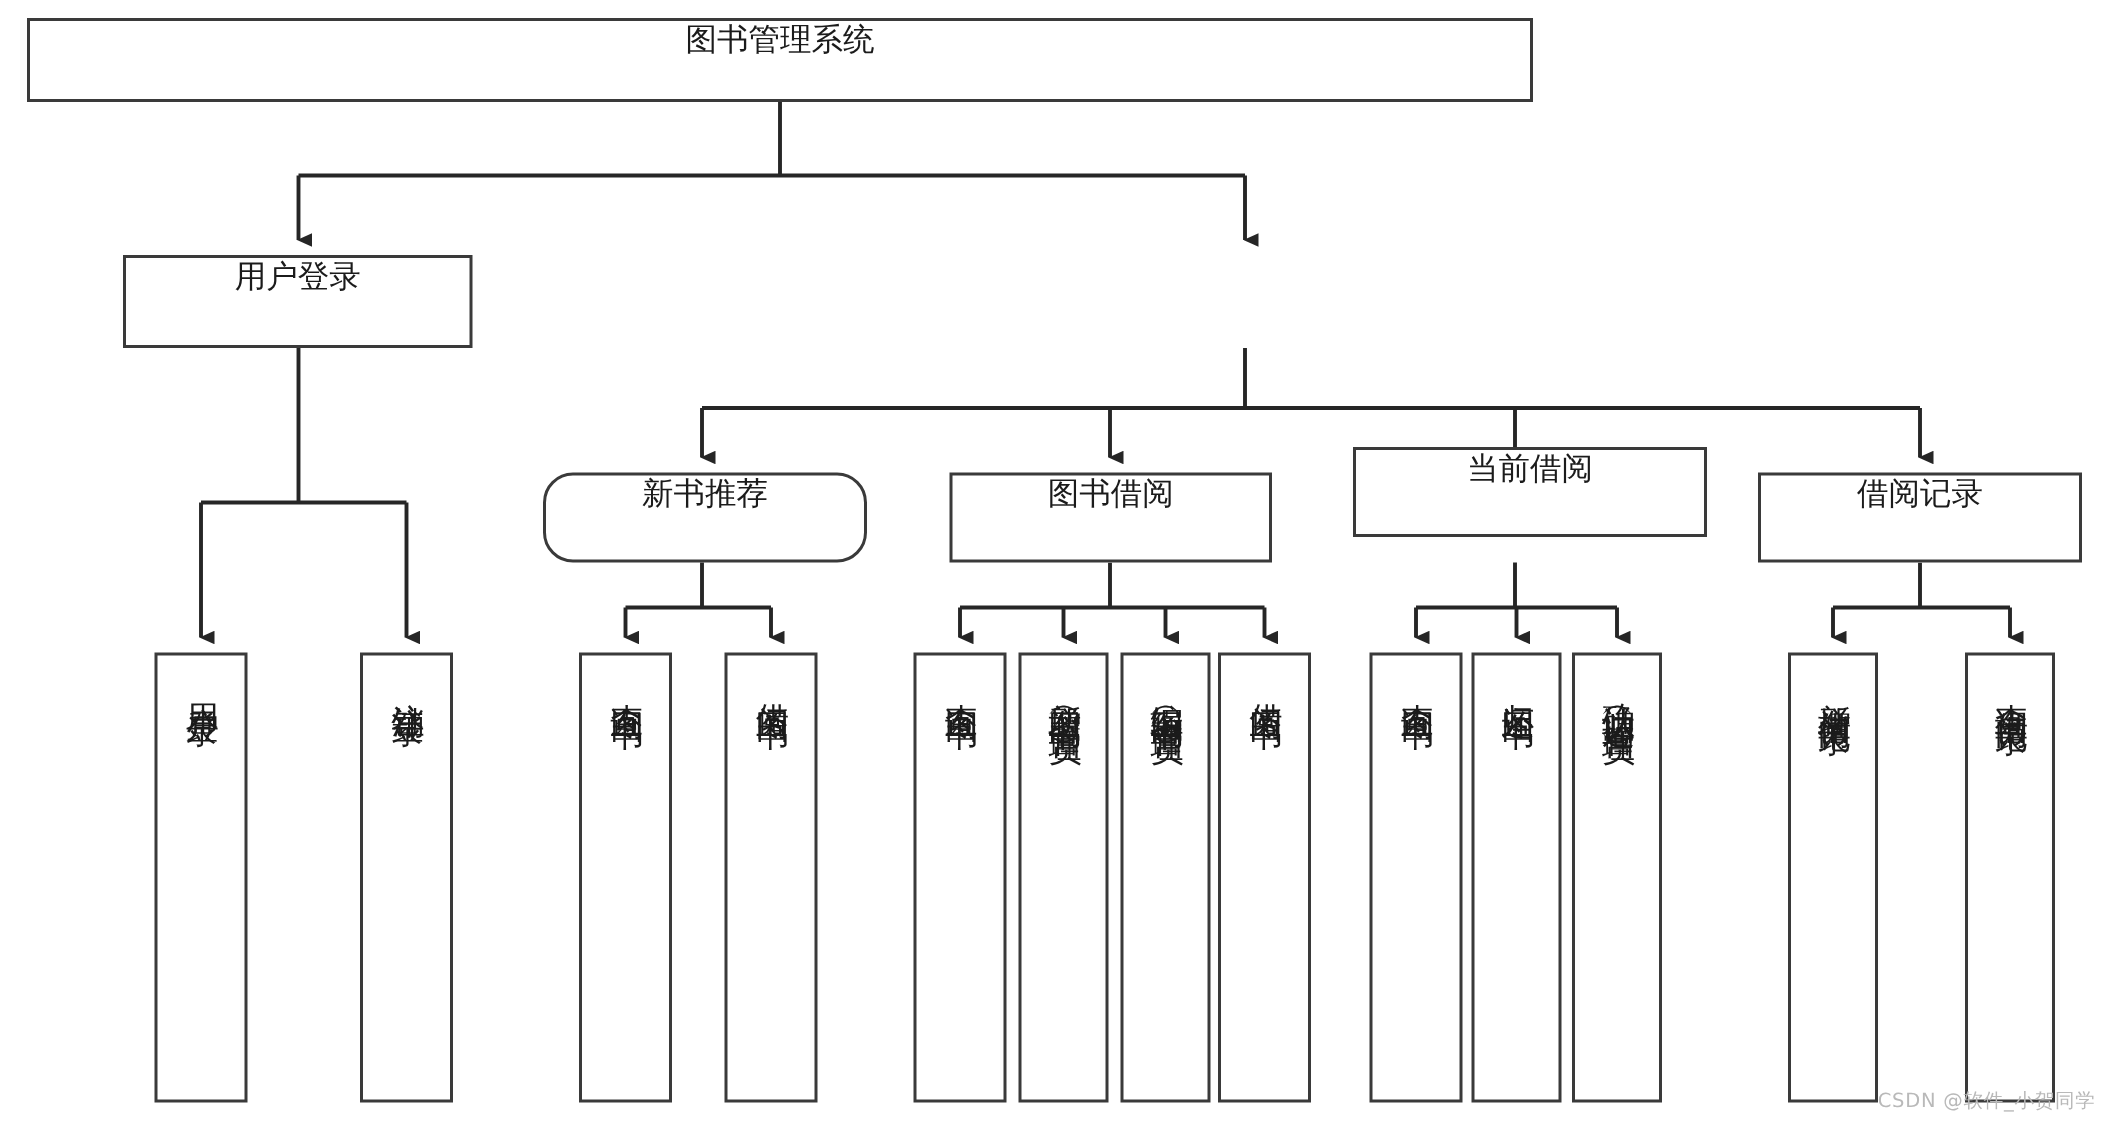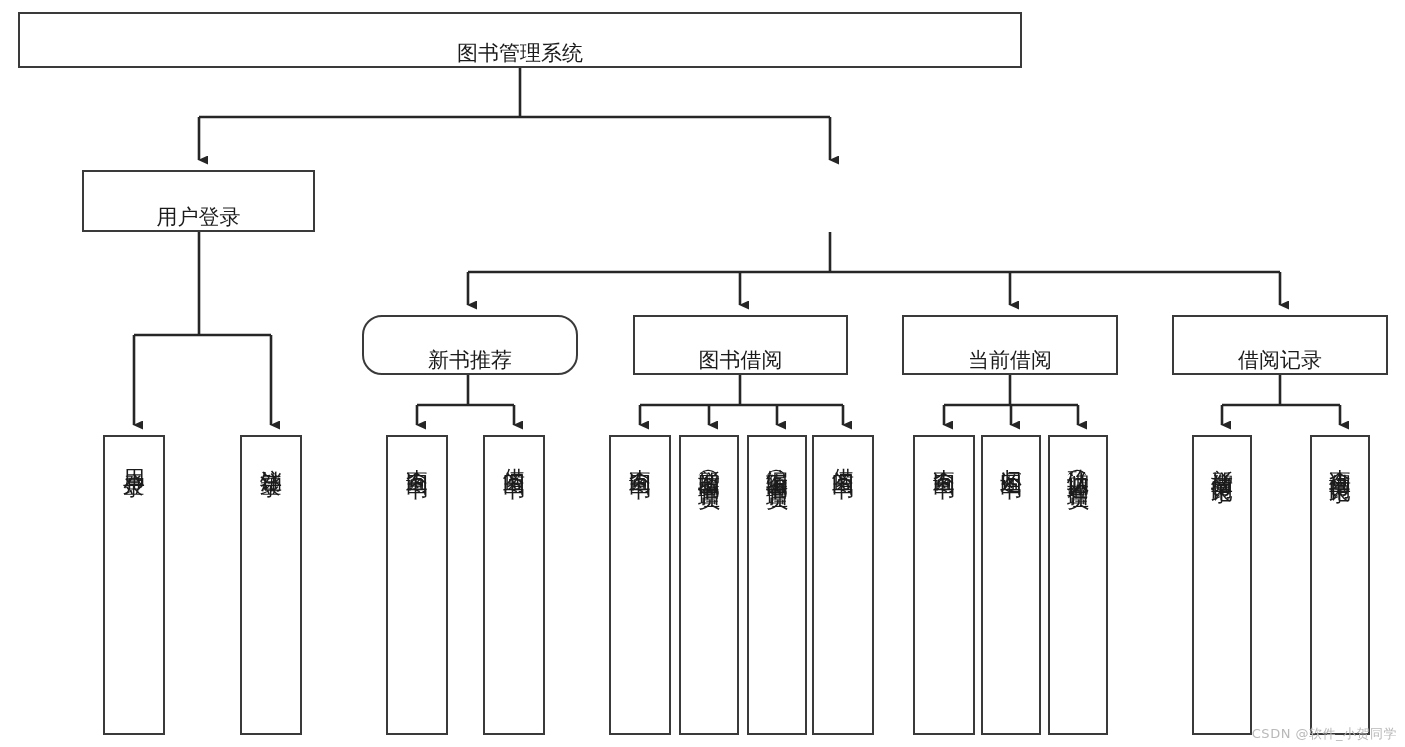--- a/index.html
+++ b/index.html
@@ -25,21 +25,21 @@
     width: 1405px;
     height: 747px;
     pointer-events: none;
   }
   .node {
     position: absolute;
     box-sizing: border-box;
     background: #ffffff;
     border: 2px solid #3a3a3a;
     display: flex;
-    align-items: flex-end;
+    align-items: flex-start;
     justify-content: center;
     color: #1b1b1b;
   }
   .node-label {
     display: block;
     text-align: center;
     line-height: 1.18;
     white-space: nowrap;
   }
   .node.horizontal .node-label {
@@ -129,21 +129,21 @@
   <div class="node horizontal" style="left:82px; top:170px; width:233px; height:62px;">
     <span class="node-label">用户登录</span>
   </div>
 
   <div class="node horizontal" style="left:362px; top:315px; width:216px; height:60px;border-radius:20px;">
     <span class="node-label">新书推荐</span>
   </div>
   <div class="node horizontal" style="left:633px; top:315px; width:215px; height:60px;">
     <span class="node-label">图书借阅</span>
   </div>
-  <div class="node horizontal" style="left:902px; top:315px; width:216px; height:60px;">
+  <div class="node horizontal" style="left:902px; top:298px; width:236px; height:60px;">
     <span class="node-label">当前借阅</span>
   </div>
   <div class="node horizontal" style="left:1172px; top:315px; width:216px; height:60px;">
     <span class="node-label">借阅记录</span>
   </div>
 
   <div class="node vertical" style="left:103px; top:435px; width:62px; height:300px;">
     <span class="node-label">用户登录</span>
   </div>
   <div class="node vertical" style="left:240px; top:435px; width:62px; height:300px;">

